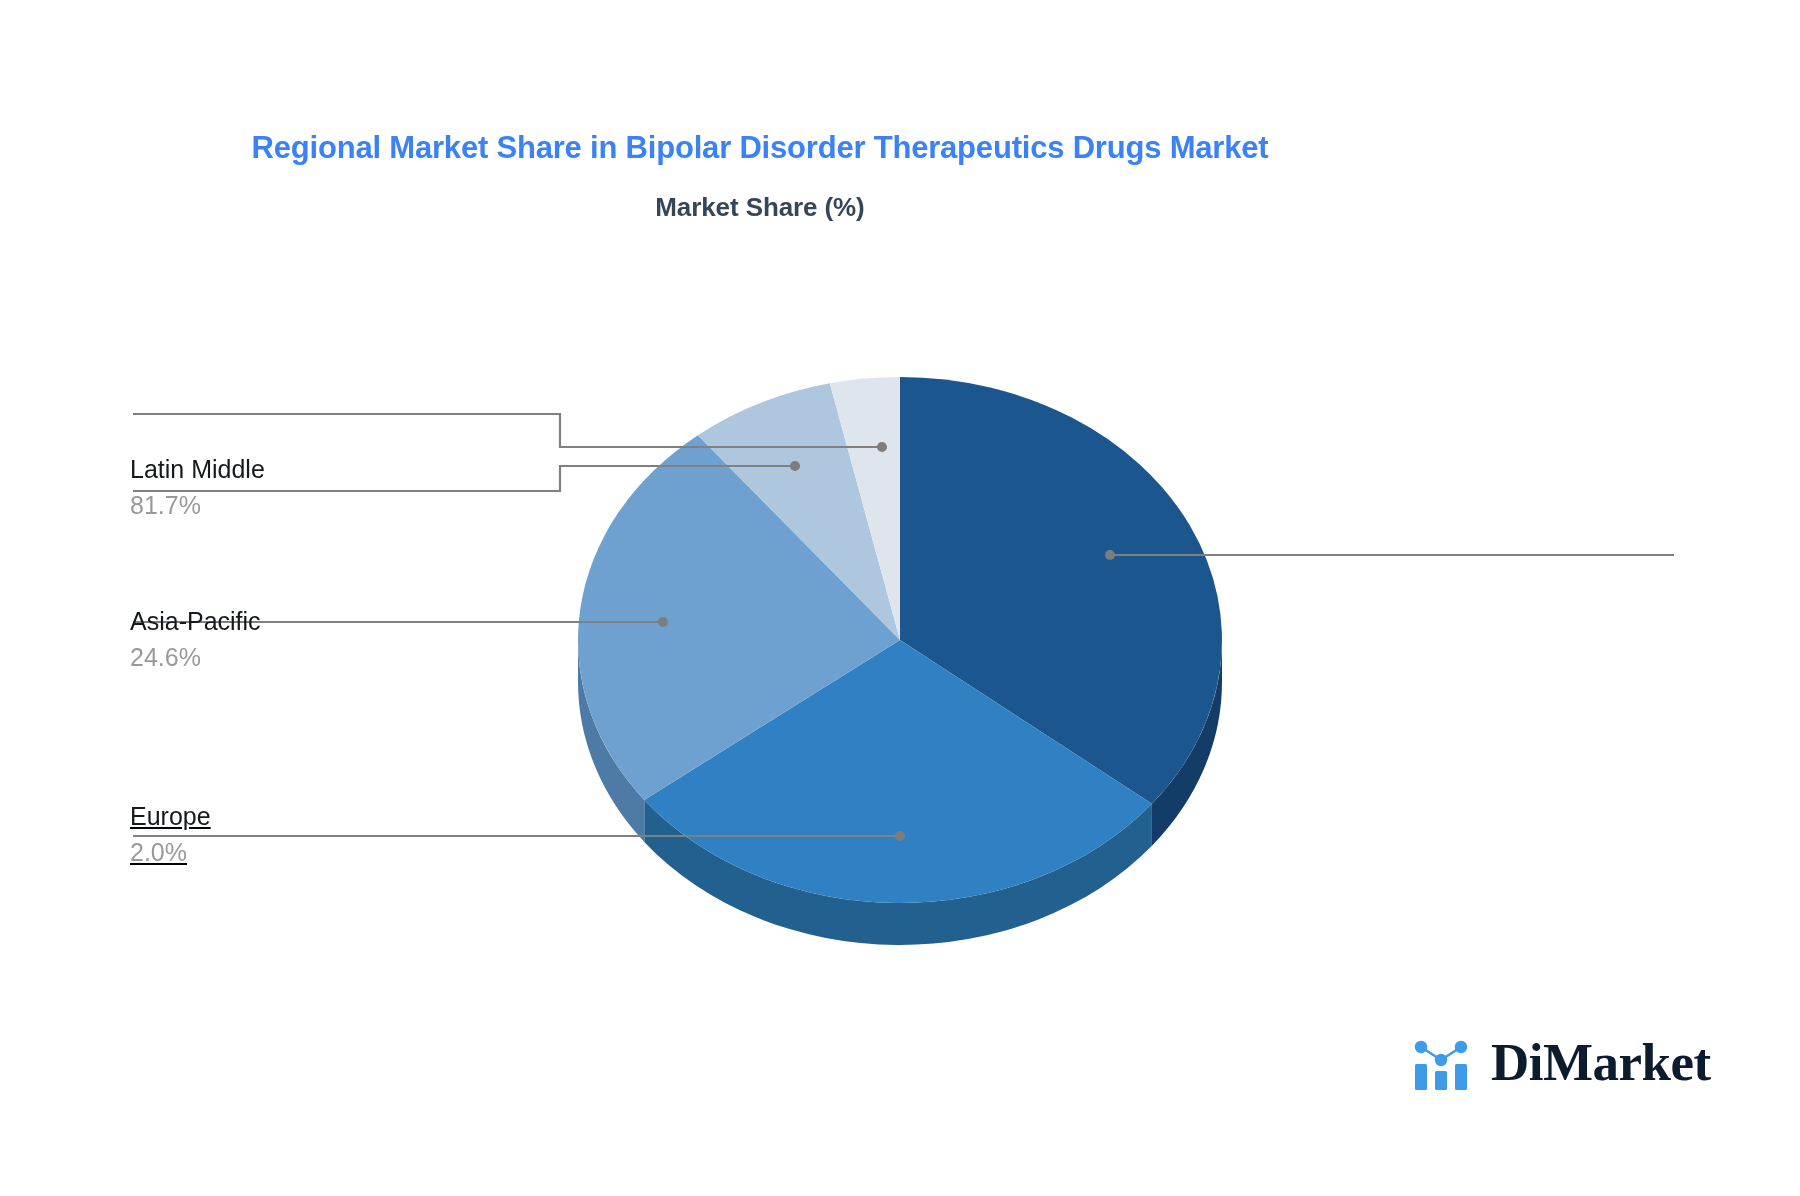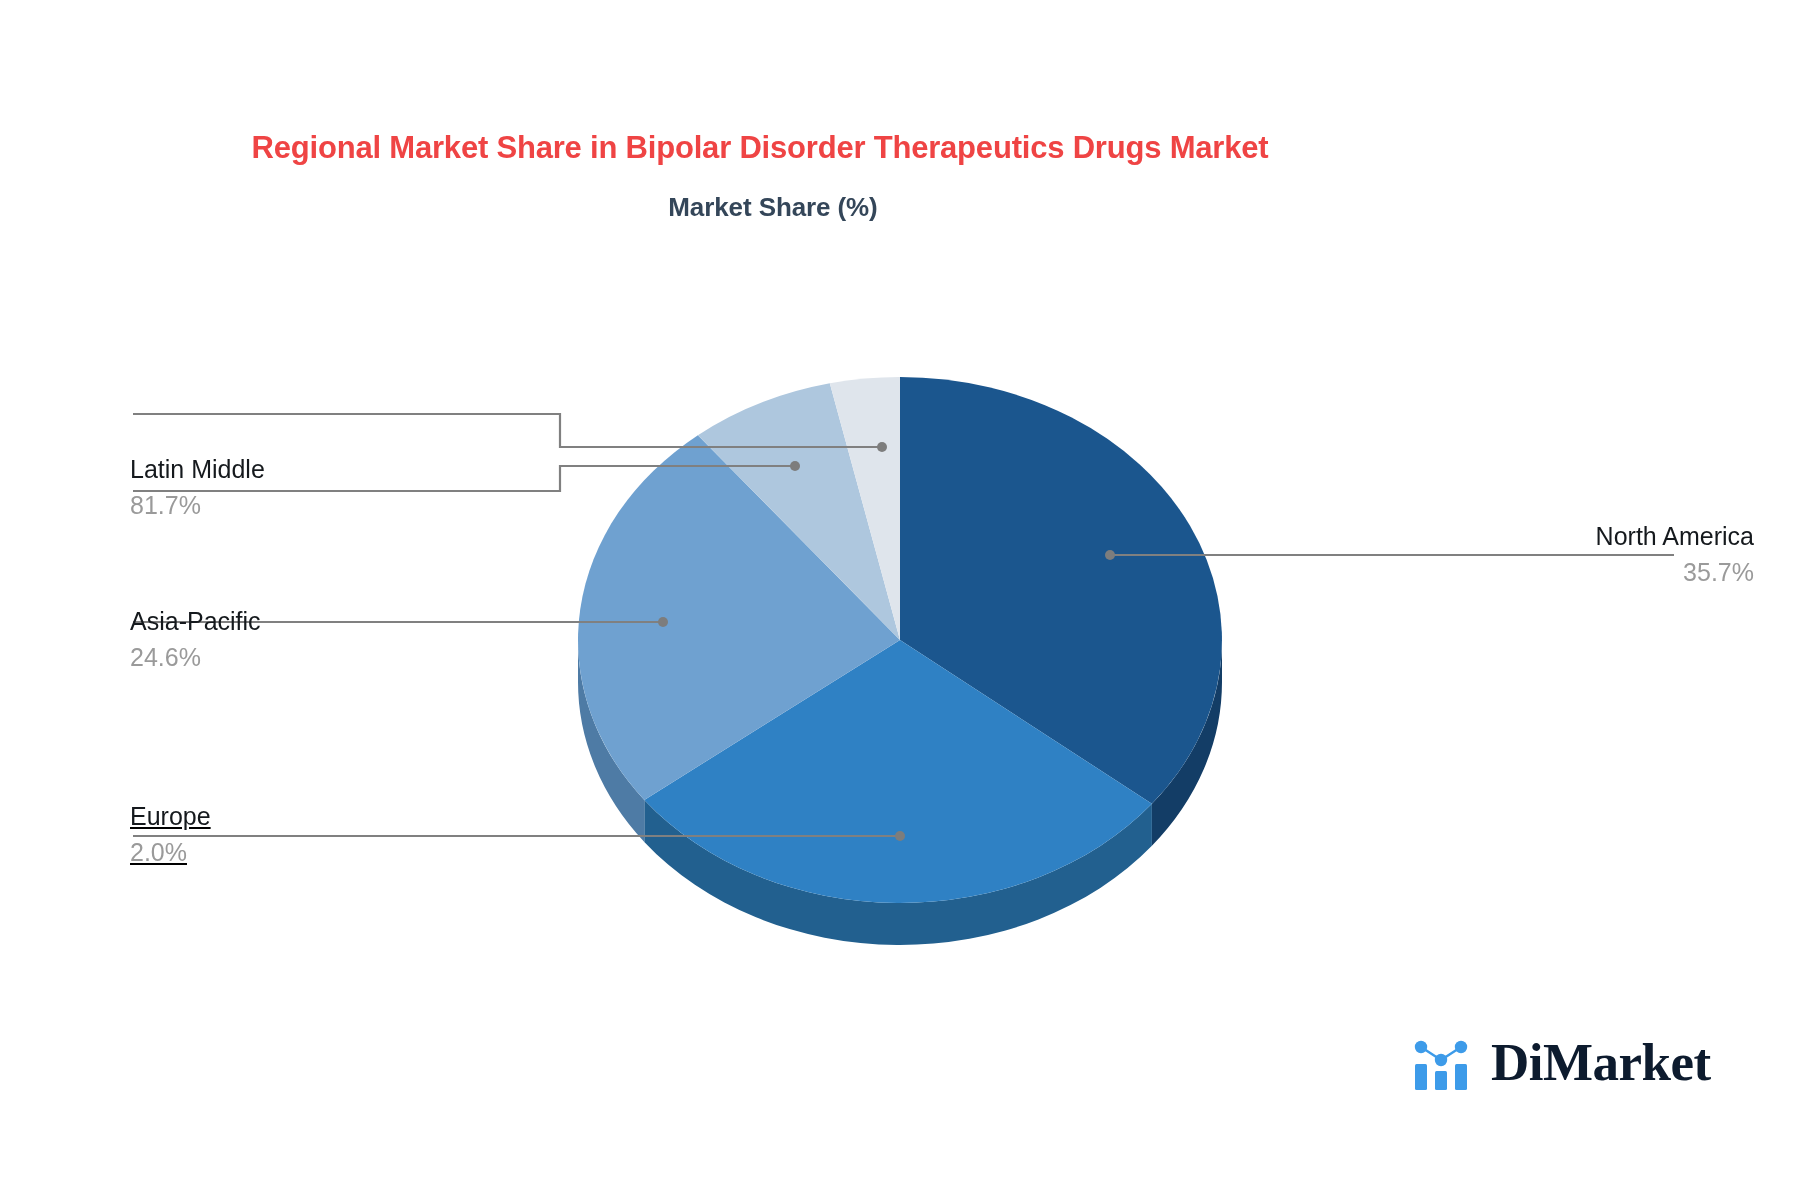--- a/index.html
+++ b/index.html
@@ -22,36 +22,35 @@
 
   
   .chart-title {
     position: absolute;
     top: 130px;
     left: 0;
     width: 1520px;
     text-align: center;
     font-size: 31px;
     font-weight: bold;
-    color: #ef4444;
+    color: #3b82f6;
     letter-spacing: -0.2px;
     white-space: nowrap;
   }
   .chart-subtitle {
     position: absolute;
     top: 192px;
     left: 0;
     width: 1520px;
     text-align: center;
     font-size: 26px;
     font-weight: bold;
     color: #344659;
     letter-spacing: -0.1px;
     white-space: nowrap;
-    padding-left: 13px;
   }
 
   
   #pie-svg {
     position: absolute;
     left: 0;
     top: 0;
   }
 
   
@@ -163,24 +162,20 @@
   <div class="callout left" id="callout-apac">
     <span class="cl-name">Asia-Pacific</span>
     <span class="cl-value">24.6%</span>
   </div>
 
   <div class="callout left" id="callout-europe">
     <span class="cl-name">Europe</span>
     <span class="cl-value">2.0%</span>
   </div>
 
-  <div class="callout right" id="callout-na">
-    <span class="cl-name">North America</span>
-    <span class="cl-value">35.7%</span>
-  </div>
 
   <div id="logo">
     <svg class="logo-mark" width="58" height="56" viewBox="0 0 58 56">
 
       <path d="M 8,11 L 28,24 L 48,11" stroke="#3d9be9" stroke-width="2.4" fill="none"></path>
 
       <circle cx="8" cy="11" r="6.2" fill="#3d9be9"></circle>
       <circle cx="28" cy="24" r="6.2" fill="#3d9be9"></circle>
       <circle cx="48" cy="11" r="6.2" fill="#3d9be9"></circle>
 

